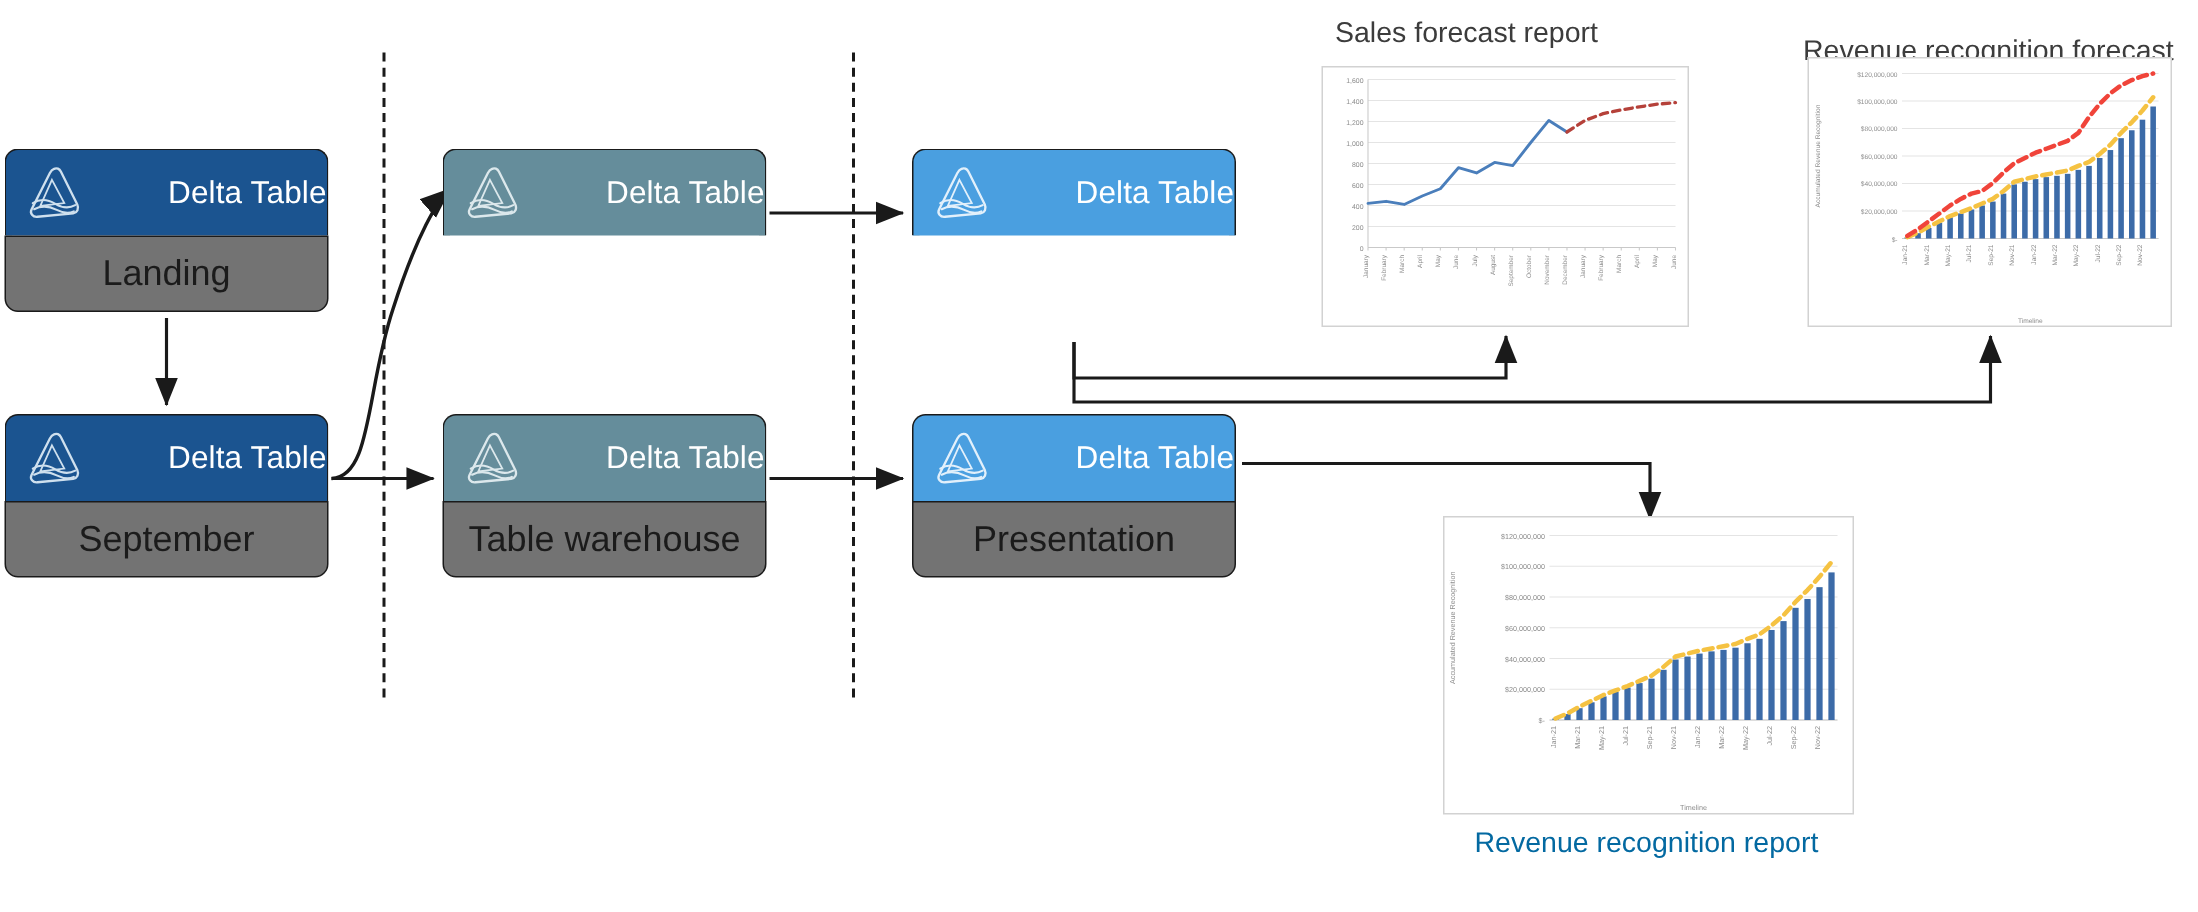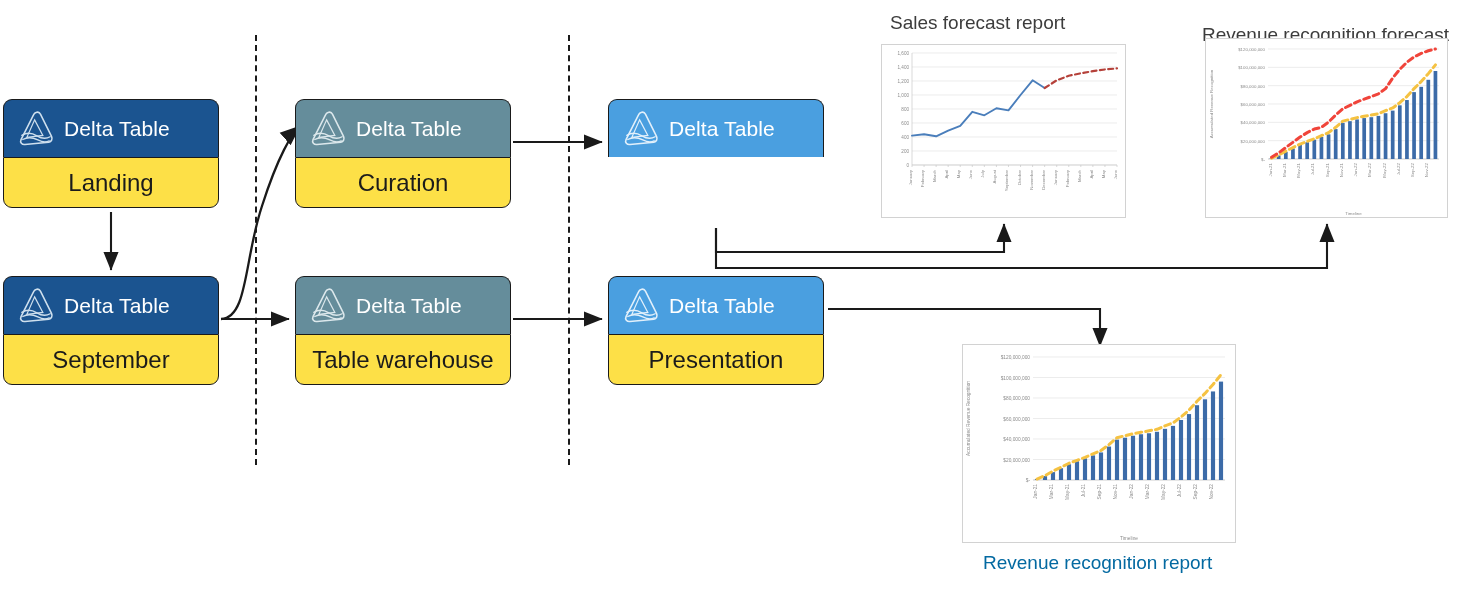--- a/index.html
+++ b/index.html
@@ -14,24 +14,24 @@
 
   
   .card{position:absolute;width:216px;}
   .card .head{
     height:58px;border-radius:9px 9px 0 0;
     border:1.4px solid #1a1a1a;border-bottom:none;
     display:flex;align-items:center;gap:6px;
     padding-left:10px;box-sizing:border-box;
   }
   .card .head .label{
-    color:#ffffff;font-size:21px;letter-spacing:.1px;
+    color:#ffffff;font-size:21px;letter-spacing:.1px;margin-left:48px;
   }
   .card .body{
-    height:51px;background:#fde047;
+    height:51px;background:#737373;
     border:1.4px solid #1a1a1a;border-radius:0 0 9px 9px;
     display:flex;align-items:center;justify-content:center;
     box-sizing:border-box;
   }
   .card .body .label{font-size:24px;color:#1b1b1b;}
   .deltalogo{width:44px;height:42px;flex:none;}
 
   
   .divider{position:absolute;width:0;border-left:2px dashed #1a1a1a;}
 
@@ -115,23 +115,20 @@
     <div class="head" style="background:#658d9b;">
       <span>
         <svg class="deltalogo" viewBox="0 0 48 46">
           <path d="M24 5 C26 4 28 5 29 7 L41 31 C42.4 34 41 37 38 37.5 L12 40 C8.5 40.4 6.2 37.5 7.6 34.6 L21 8 C21.8 6.4 22.8 5.4 24 5 Z" fill="none" stroke="#dce8ec" stroke-width="1.7" stroke-linejoin="round"></path>
           <path d="M22.5 13 L31.5 30 L14 32 Z" fill="none" stroke="#dce8ec" stroke-width="1.3"></path>
           <path d="M8.5 30 C14 26.5 20 27.5 25 30.5 C30 33.5 35 34 39.5 31.5" fill="none" stroke="#dce8ec" stroke-width="1.5" stroke-linecap="round"></path>
           <path d="M9.5 34.5 C15 31.5 21 32.5 26 35 C31 37.5 35 37.8 38.5 36" fill="none" stroke="#dce8ec" stroke-width="1.5" stroke-linecap="round"></path>
         </svg>
       </span>
       <span class="label">Delta Table</span>
-    </div>
-    <div class="body">
-      <span class="label">Curation</span>
     </div>
   </div>
 
   <div class="card" style="left:295px;top:276px;">
     <div class="head" style="background:#658d9b;">
       <span>
         <svg class="deltalogo" viewBox="0 0 48 46">
           <path d="M24 5 C26 4 28 5 29 7 L41 31 C42.4 34 41 37 38 37.5 L12 40 C8.5 40.4 6.2 37.5 7.6 34.6 L21 8 C21.8 6.4 22.8 5.4 24 5 Z" fill="none" stroke="#dce8ec" stroke-width="1.7" stroke-linejoin="round"></path>
           <path d="M22.5 13 L31.5 30 L14 32 Z" fill="none" stroke="#dce8ec" stroke-width="1.3"></path>
           <path d="M8.5 30 C14 26.5 20 27.5 25 30.5 C30 33.5 35 34 39.5 31.5" fill="none" stroke="#dce8ec" stroke-width="1.5" stroke-linecap="round"></path>

